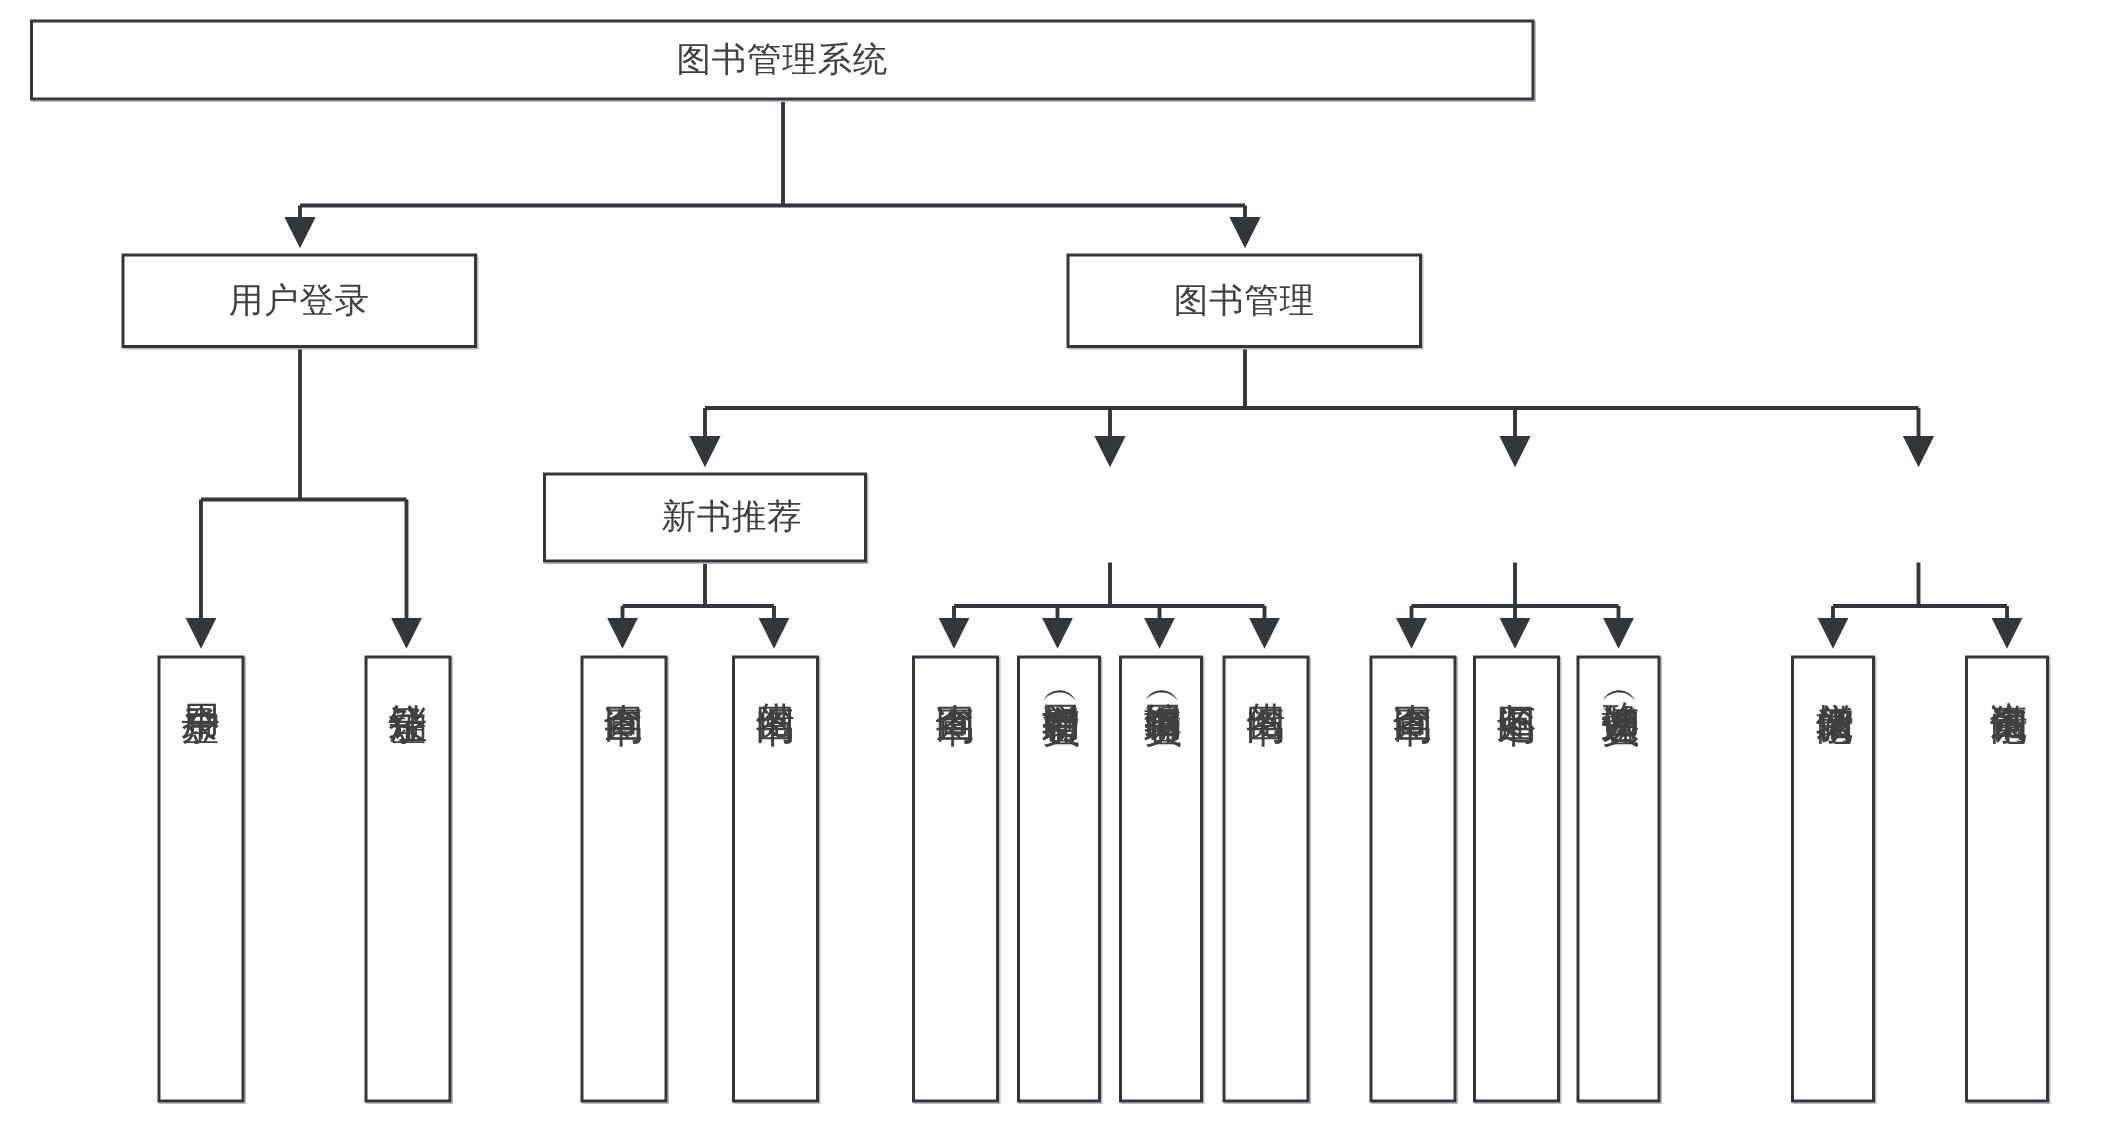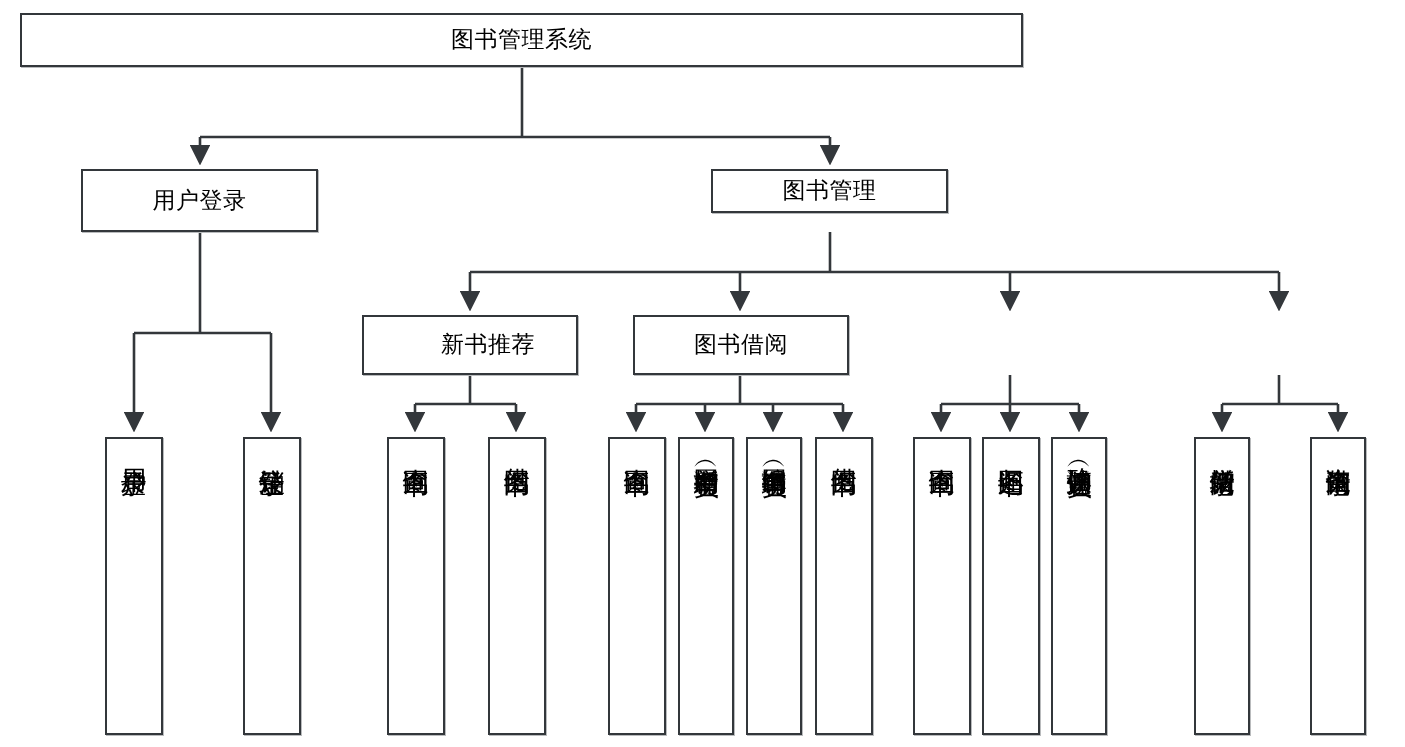--- a/index.html
+++ b/index.html
@@ -33,21 +33,21 @@
     display: flex;
     align-items: center;
     justify-content: center;
     color: #33373b;
     box-shadow: 1px 1px 0 #b9bbbd;
   }
   .node-label {
     display: block;
     text-align: center;
     line-height: 1.18;
-    color: #000000;
+    color: #404040;
     letter-spacing: 0.5px;
   }
   .node.horizontal .node-label {
     font-size: 23px;
     white-space: nowrap;
   }
   .node.vertical {
     align-items: flex-start;
     padding-top: 9px;
   }
@@ -125,29 +125,26 @@
     </g>
   </svg>
 
   <div class="node horizontal" style="left:20px; top:13px; width:1003px; height:54px;">
     <span class="node-label">图书管理系统</span>
   </div>
 
   <div class="node horizontal" style="left:81px; top:169px; width:237px; height:63px;">
     <span class="node-label">用户登录</span>
   </div>
-  <div class="node horizontal" style="left:711px; top:169px; width:237px; height:44px;">
+  <div class="node horizontal" style="left:711px; top:169px; width:237px; height:63px;">
     <span class="node-label">图书管理</span>
   </div>
 
   <div class="node horizontal" style="left:362px; top:315px; width:216px; height:60px;padding-left:36px;">
     <span class="node-label">新书推荐</span>
-  </div>
-  <div class="node horizontal" style="left:633px; top:315px; width:216px; height:60px;">
-    <span class="node-label">图书借阅</span>
   </div>
 
   <div class="node vertical" style="left:105px; top:437px; width:58px; height:298px;">
     <span class="node-label">用户登录</span>
   </div>
   <div class="node vertical" style="left:243px; top:437px; width:58px; height:298px;">
     <span class="node-label">注销登录</span>
   </div>
 
   <div class="node vertical" style="left:387px; top:437px; width:58px; height:298px;">

